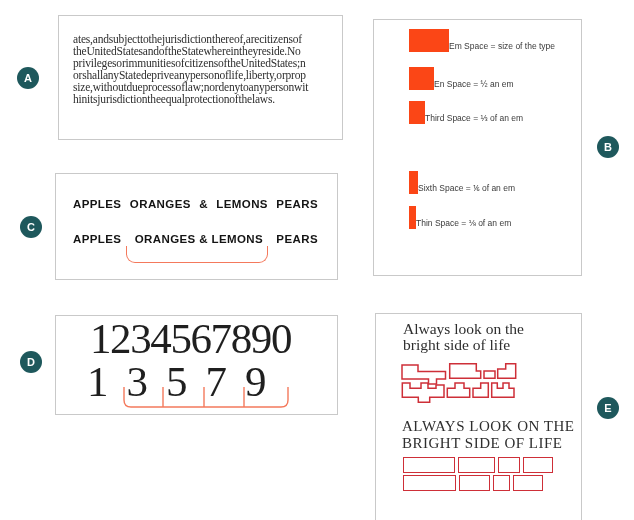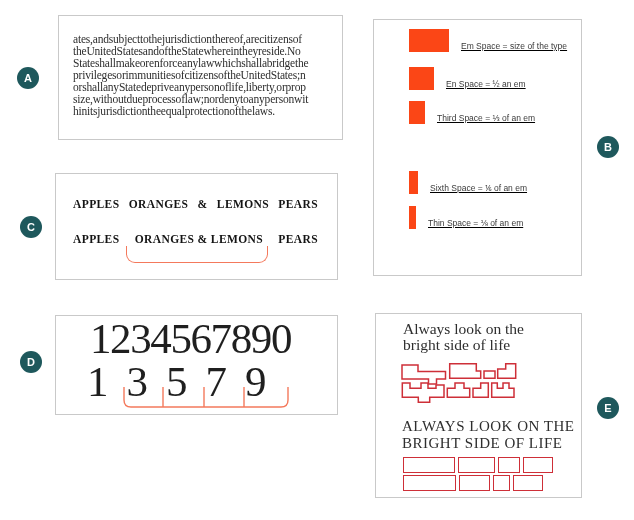--- a/index.html
+++ b/index.html
@@ -9,42 +9,42 @@
   
   .badge{position:absolute;width:22px;height:22px;border-radius:50%;background:#1e585c;
          color:#ffffff;font:bold 11px/22px "Liberation Sans", sans-serif;text-align:center;}
   
   .panel-a{left:58px;top:15px;width:285px;height:125px;}
   .pa-text{position:absolute;left:14px;top:17px;color:#2e2e2e;
            font-family:"Liberation Serif", serif;font-size:11.5px;line-height:12px;
            letter-spacing:-0.2px;white-space:nowrap;}
   
   .panel-b{left:373px;top:19px;width:209px;height:257px;}
-  .b-row{position:absolute;left:35px;display:flex;align-items:flex-end;gap:12px;height:23px;text-decoration:underline;}
+  .b-row{position:absolute;left:35px;display:flex;align-items:flex-end;height:23px;}
   .bar{background:#fb4616;height:23px;flex:none;}
   .b1{width:40px}.b2{width:25px}.b3{width:16px}.b4{width:13px}.b5{width:9px}.b6{width:7px}.b7{width:2.5px}
   .b-label{color:#3a3a3a;font-size:8.5px;line-height:10px;margin-bottom:1px;white-space:nowrap;}
   .r0{top:9px}.r1{top:47px}.r2{top:81px}.r3{top:116px}.r4{top:151px}.r5{top:186px}.r6{top:221px}
   
-  .panel-c{left:55px;top:173px;width:283px;height:107px;font-family:Liberation Serif, serif;}
+  .panel-c{left:55px;top:173px;width:283px;height:107px;}
   .c-row{position:absolute;left:17px;width:245px;display:flex;justify-content:space-between;
          color:#141414;font-weight:bold;font-size:11.5px;letter-spacing:0.4px;white-space:nowrap;}
   .c-row1{top:24px}.c-row2{top:59px}
   .c-bracket{position:absolute;left:70px;top:72px;width:142px;height:17px;box-sizing:border-box;
              border-left:1.4px solid #f4795c;border-right:1.4px solid #f4795c;
              border-bottom:1.4px solid #f4795c;border-radius:0 0 9px 9px;}
   
   .panel-d{left:55px;top:315px;width:283px;height:100px;}
   .d-row1{position:absolute;left:34px;top:1px;color:#1f1f1f;white-space:nowrap;
           font-family:"Liberation Serif", serif;font-size:43px;line-height:44px;letter-spacing:-1.4px;}
   .d-row2{position:absolute;left:31px;top:44px;display:flex;gap:18px;color:#1f1f1f;
           font-family:"Liberation Serif", serif;font-size:43px;line-height:44px;}
   .d-svg{position:absolute;left:0;top:0;}
   
-  .panel-e{left:375px;top:313px;width:207px;height:185px;}
+  .panel-e{left:375px;top:313px;width:207px;height:208px;}
   .e-lower{position:absolute;left:27px;top:7px;color:#2e2e2e;
            font-family:"Liberation Serif", serif;font-size:15.5px;line-height:16px;white-space:nowrap;}
   .e-upper{position:absolute;left:26px;top:104px;color:#2e2e2e;
            font-family:"Liberation Serif", serif;font-size:15px;line-height:17px;
            letter-spacing:0.5px;white-space:nowrap;}
   .e-shapes{position:absolute;left:23px;top:45px;}
   .e-rects{position:absolute;left:27px;display:flex;gap:3px;}
   .e-rects1{top:143px}.e-rects2{top:161px}
   .wbox{height:16px;box-sizing:border-box;border:1.5px solid #ce2f38;flex:none;}
   .w-always{width:52px}.w-look{width:37px}.w-on{width:22px}.w-the{width:30px}
@@ -59,21 +59,20 @@
   <div class="badge" style="left:17px;top:67px">A</div>
   <div class="badge" style="left:597px;top:136px">B</div>
   <div class="badge" style="left:20px;top:216px">C</div>
   <div class="badge" style="left:20px;top:351px">D</div>
   <div class="badge" style="left:597px;top:397px">E</div>
 
   <div class="panel panel-a">
     <div class="pa-text">
       <div>ates,andsubjecttothejurisdictionthereof,arecitizensof</div>
       <div>theUnitedStatesandoftheStatewhereintheyreside.No</div>
-      <div>Stateshallmakeorenforceanylawwhichshallabridgethe</div>
       <div>privilegesorimmunitiesofcitizensoftheUnitedStates;n</div>
       <div>orshallanyStatedepriveanypersonoflife,liberty,orprop</div>
       <div>size,withoutdueprocessoflaw;nordenytoanypersonwit</div>
       <div>hinitsjurisdictiontheequalprotectionofthelaws.</div>
     </div>
   </div>
 
   <div class="panel panel-b">
     <div class="b-row r0">
       <div class="bar b1"></div>

